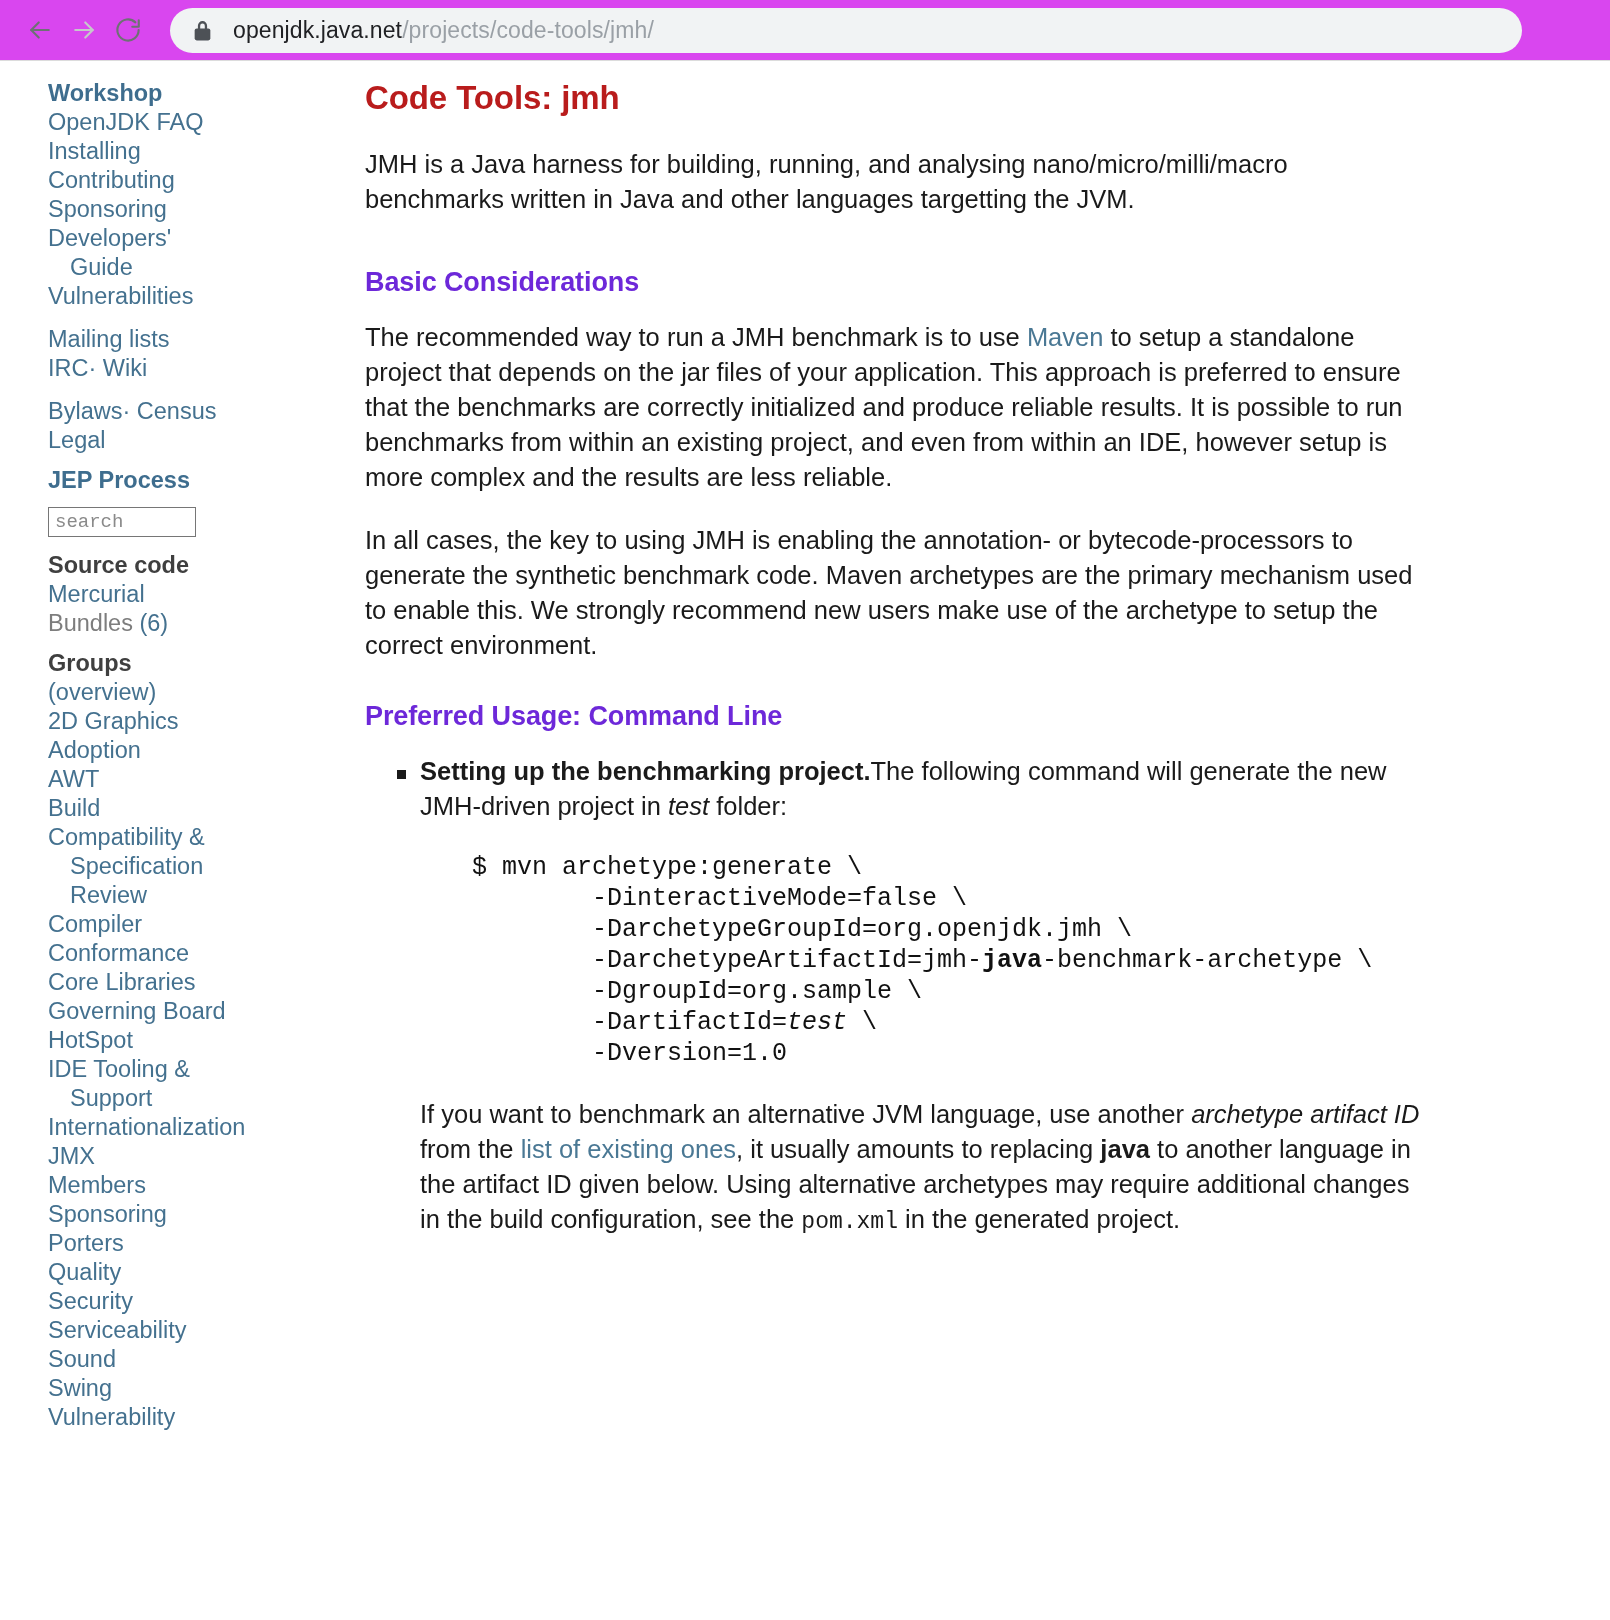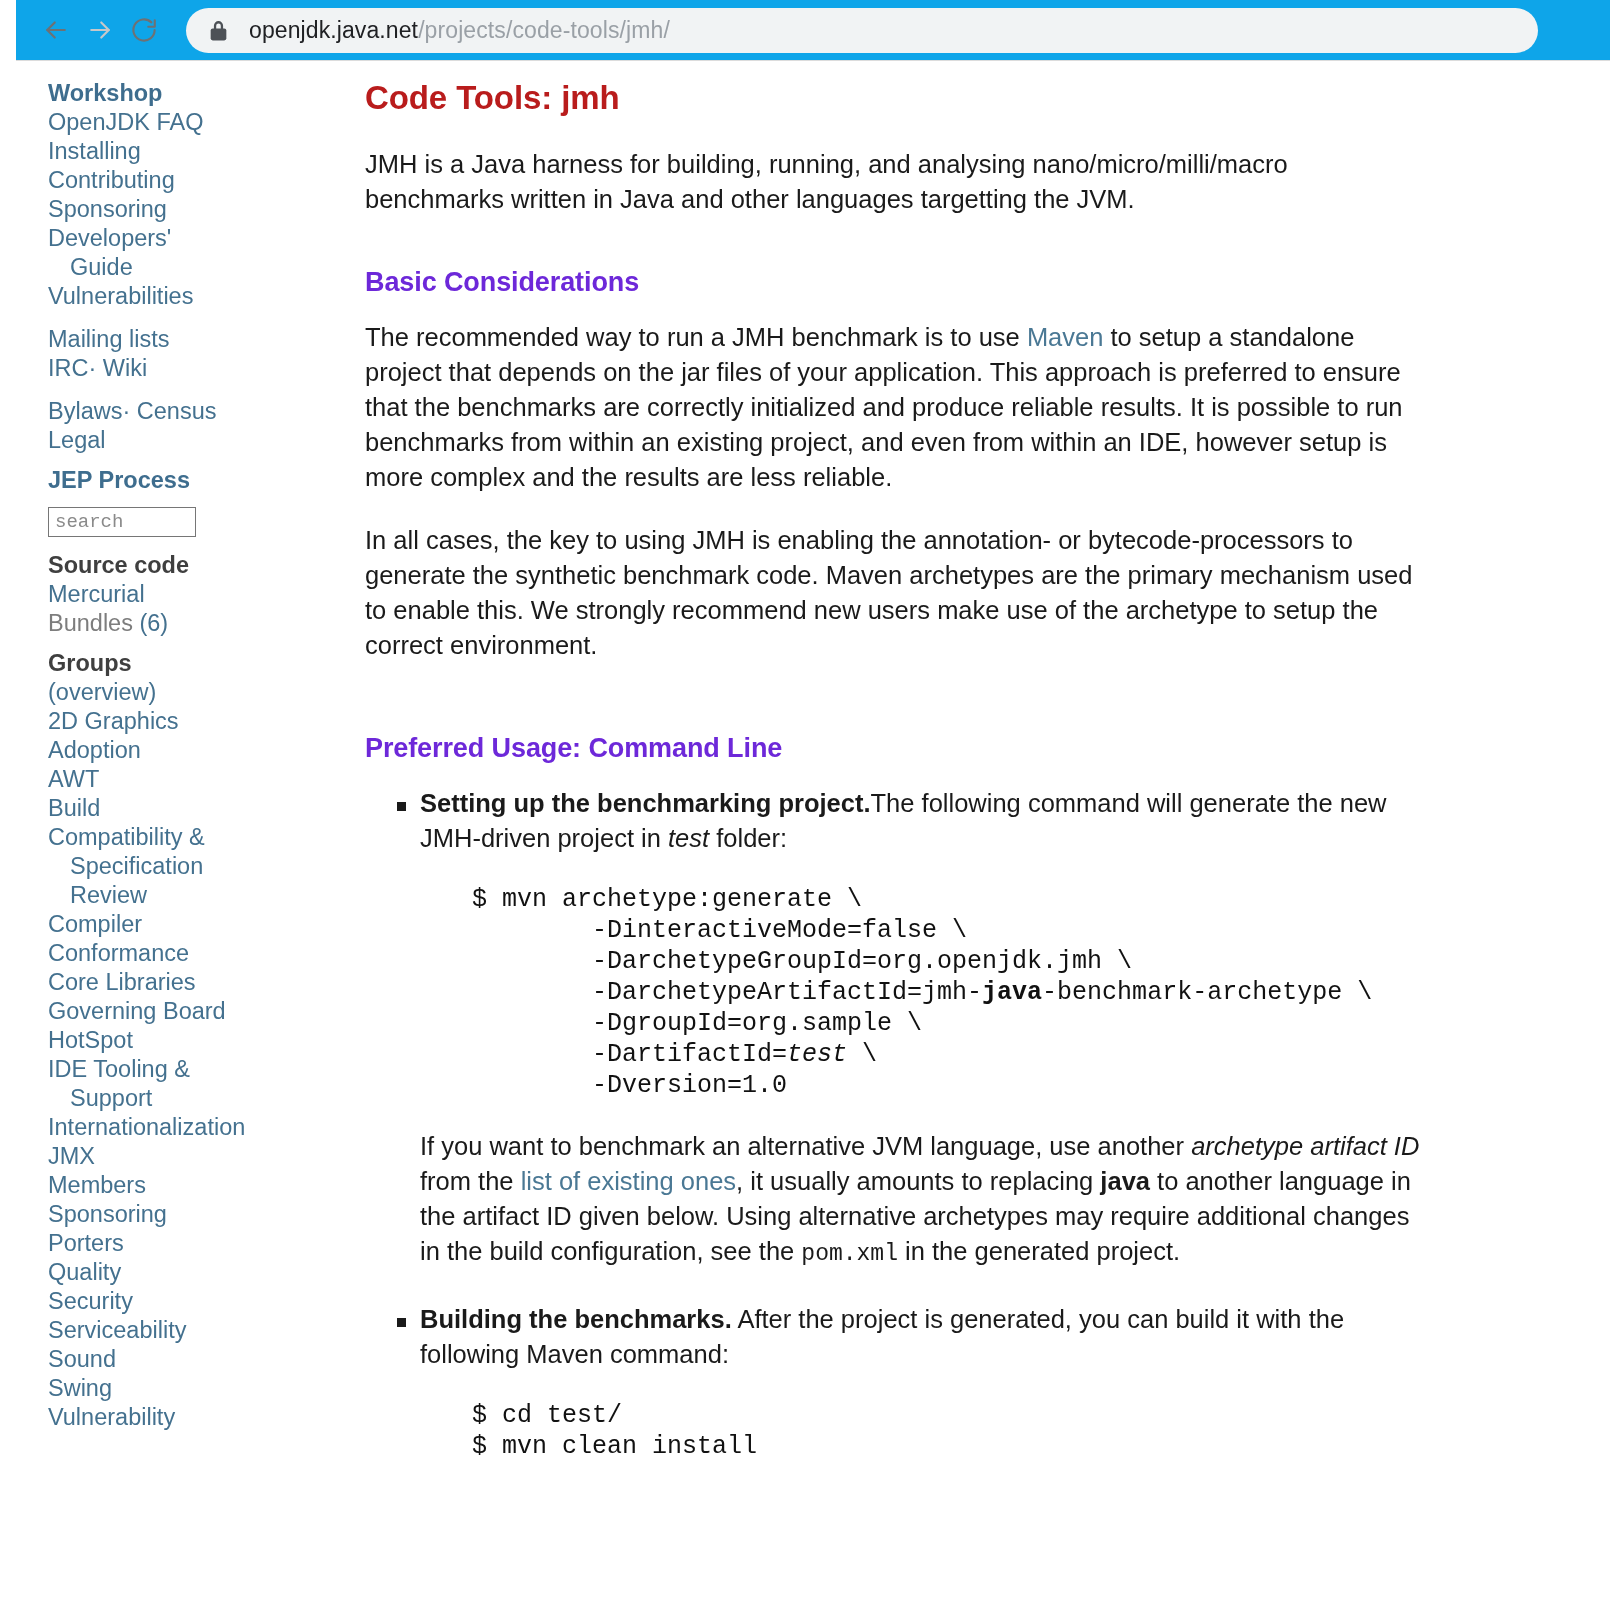--- a/index.html
+++ b/index.html
@@ -10,27 +10,26 @@
     width: 1610px;
     height: 1620px;
     background: #ffffff;
     font-family: "Liberation Sans", sans-serif;
     overflow: hidden;
   }
 
   
   .browser-chrome {
     height: 61px;
-    background: #0ea5e9;
+    background: #d946ef;
     border-bottom: 1px solid #dcdcdc;
     display: flex;
     align-items: center;
     padding: 0 18px;
     position: relative;
-    margin-left: 16px;
   }
   .nav-btn {
     width: 44px;
     height: 44px;
     display: flex;
     align-items: center;
     justify-content: center;
     border-radius: 50%;
     flex: 0 0 auto;
   }
@@ -134,21 +133,21 @@
     margin: 0 0 30px 0;
     letter-spacing: -0.1px;
   }
   h2.section-title {
     font-size: 27px;
     font-weight: bold;
     color: #6d28d9;
     margin: 50px 0 22px 0;
     letter-spacing: -0.1px;
   }
-  h2.section-title.spaced { margin-top: 70px; }
+  h2.section-title.spaced { margin-top: 38px; }
   p.body {
     font-size: 25.5px;
     line-height: 35px;
     color: #1a1a1a;
     margin: 0 0 28px 0;
   }
   p.body:last-child { margin-bottom: 0; }
   a.inline-link { color: #4a7894; text-decoration: none; }
   .italic { font-style: italic; }
   .bold { font-weight: bold; }
@@ -320,22 +319,16 @@
 <span>        -DinteractiveMode=false \</span>
 <span>        -DarchetypeGroupId=org.openjdk.jmh \</span>
 <span>        -DarchetypeArtifactId=jmh-</span><span class="bold">java</span><span>-benchmark-archetype \</span>
 <span>        -DgroupId=org.sample \</span>
 <span>        -DartifactId=</span><span class="italic">test</span><span> \</span>
 <span>        -Dversion=1.0</span></pre>
 
         <p class="body"><span>If you want to benchmark an alternative JVM language, use another </span><span class="italic">archetype artifact ID</span><span> from the </span><a class="inline-link" href="#">list of existing ones</a><span>, it usually amounts to replacing </span><span class="bold">java</span><span> to another language in the artifact ID given below. Using alternative archetypes may require additional changes in the build configuration, see the </span><code class="inline">pom.xml</code><span> in the generated project.</span></p>
       </li>
 
-      <li>
-        <p class="body"><span class="bold">Building the benchmarks.</span><span> After the project is generated, you can build it with the following Maven command:</span></p>
-
-        <pre class="code"><span>$ cd test/</span>
-<span>$ mvn clean install</span></pre>
-      </li>
 
     </ul>
   </div>
 </div>
 
 </body></html>

